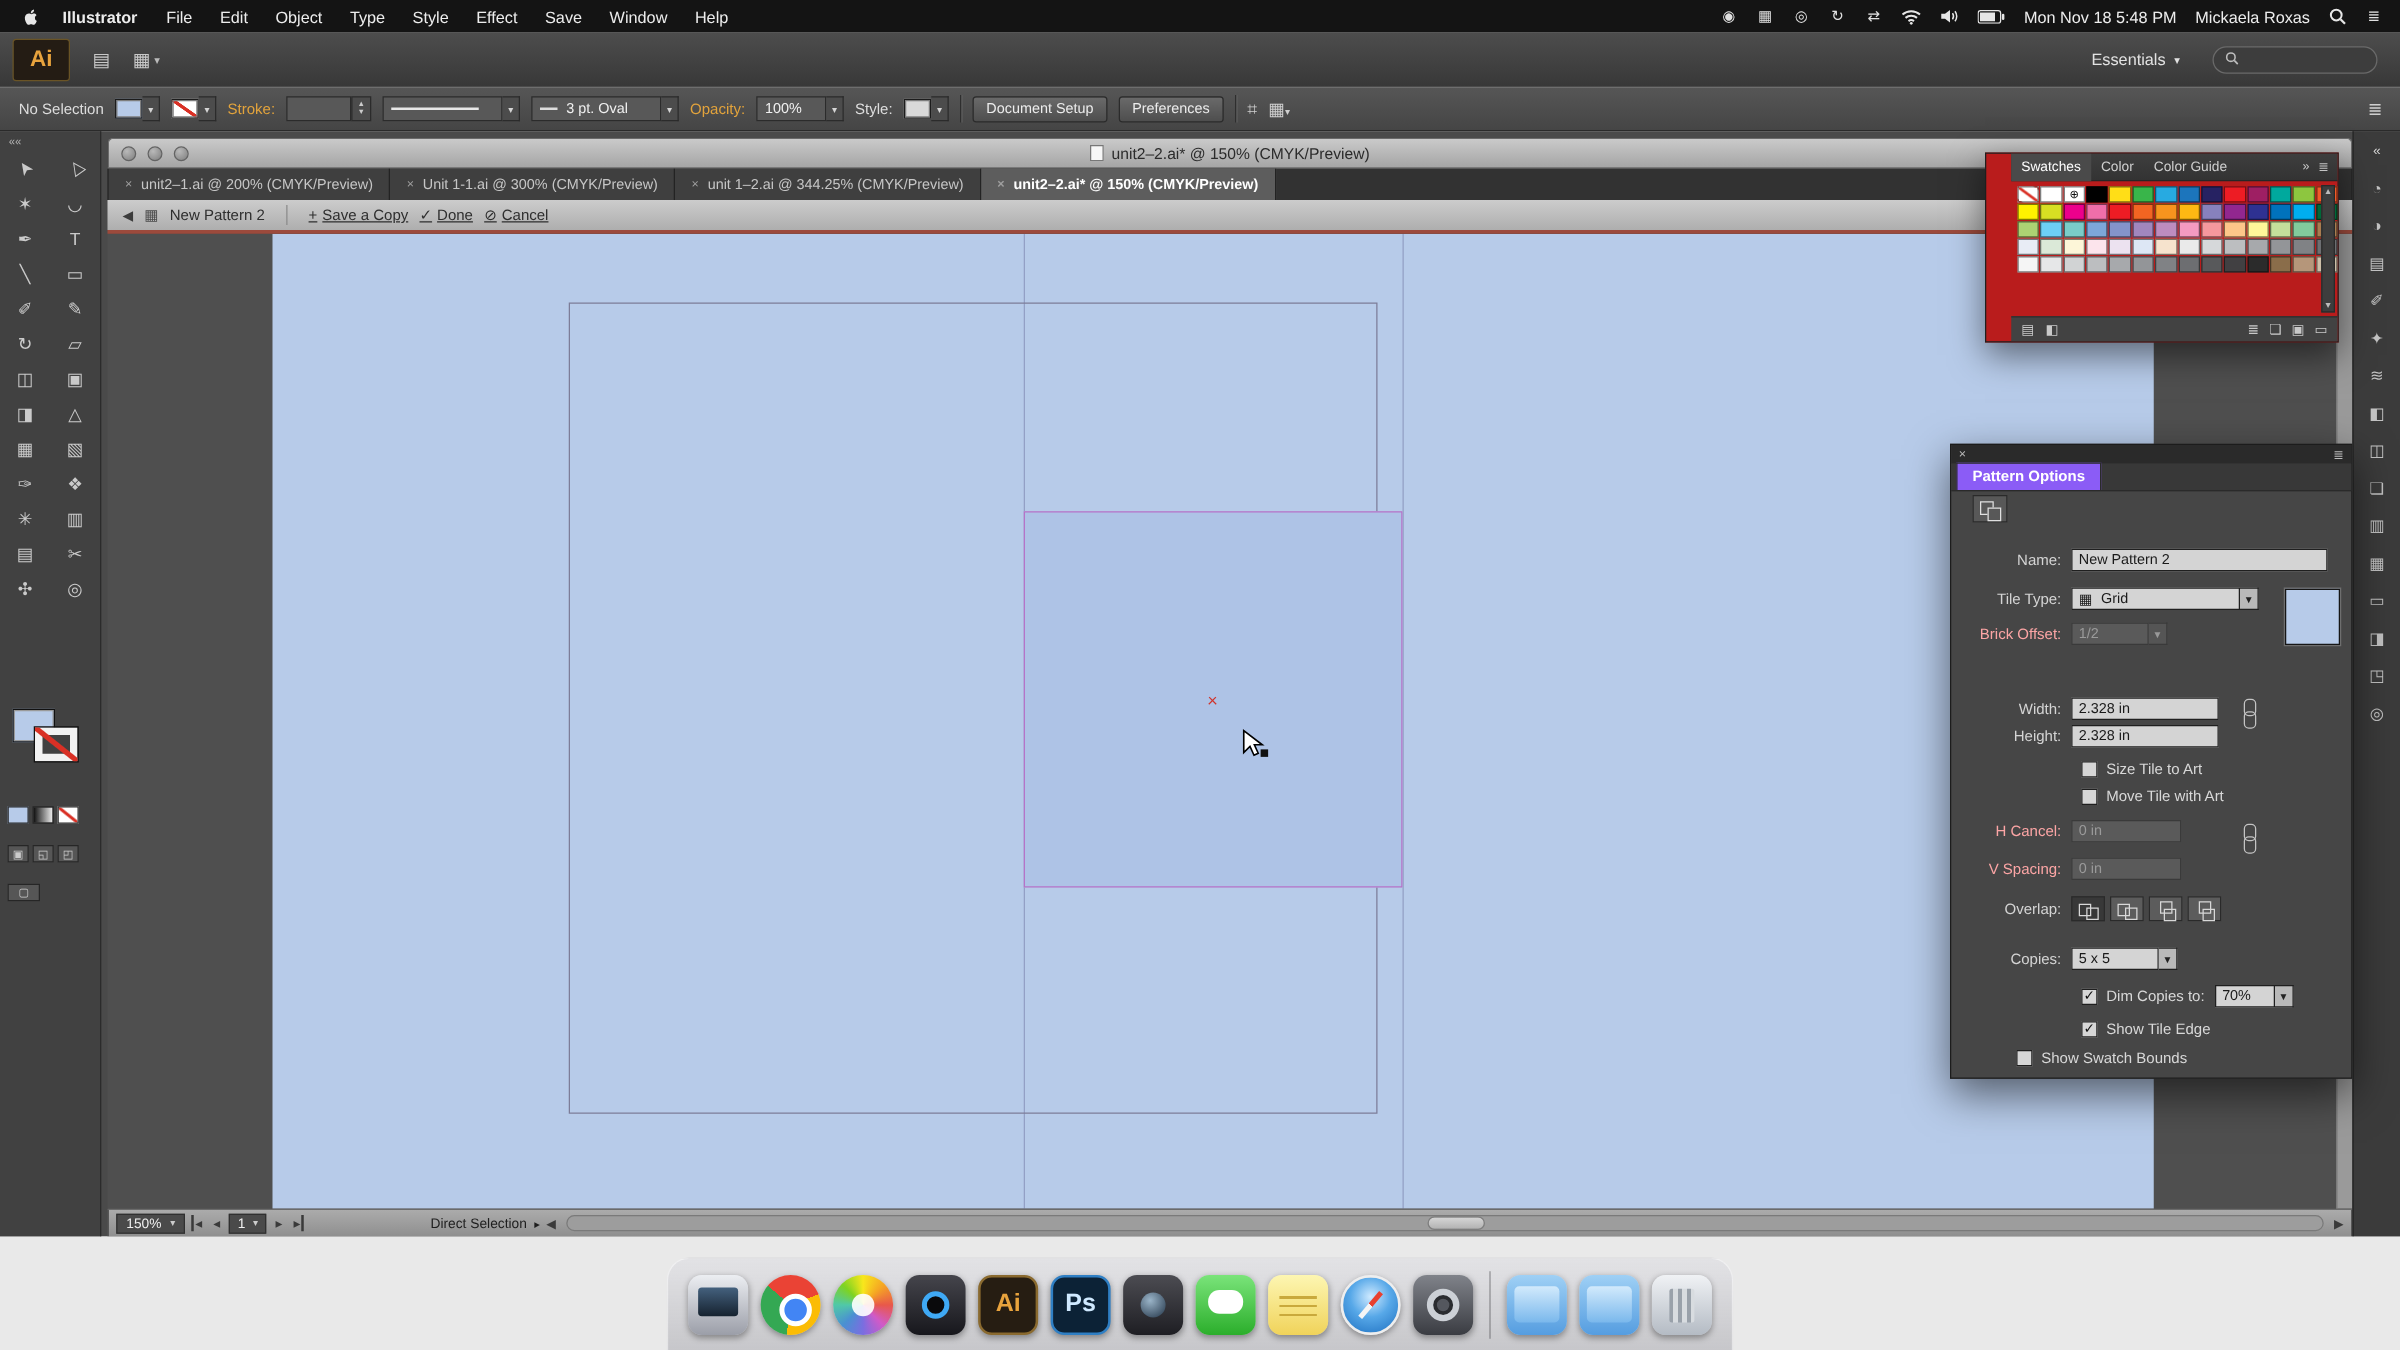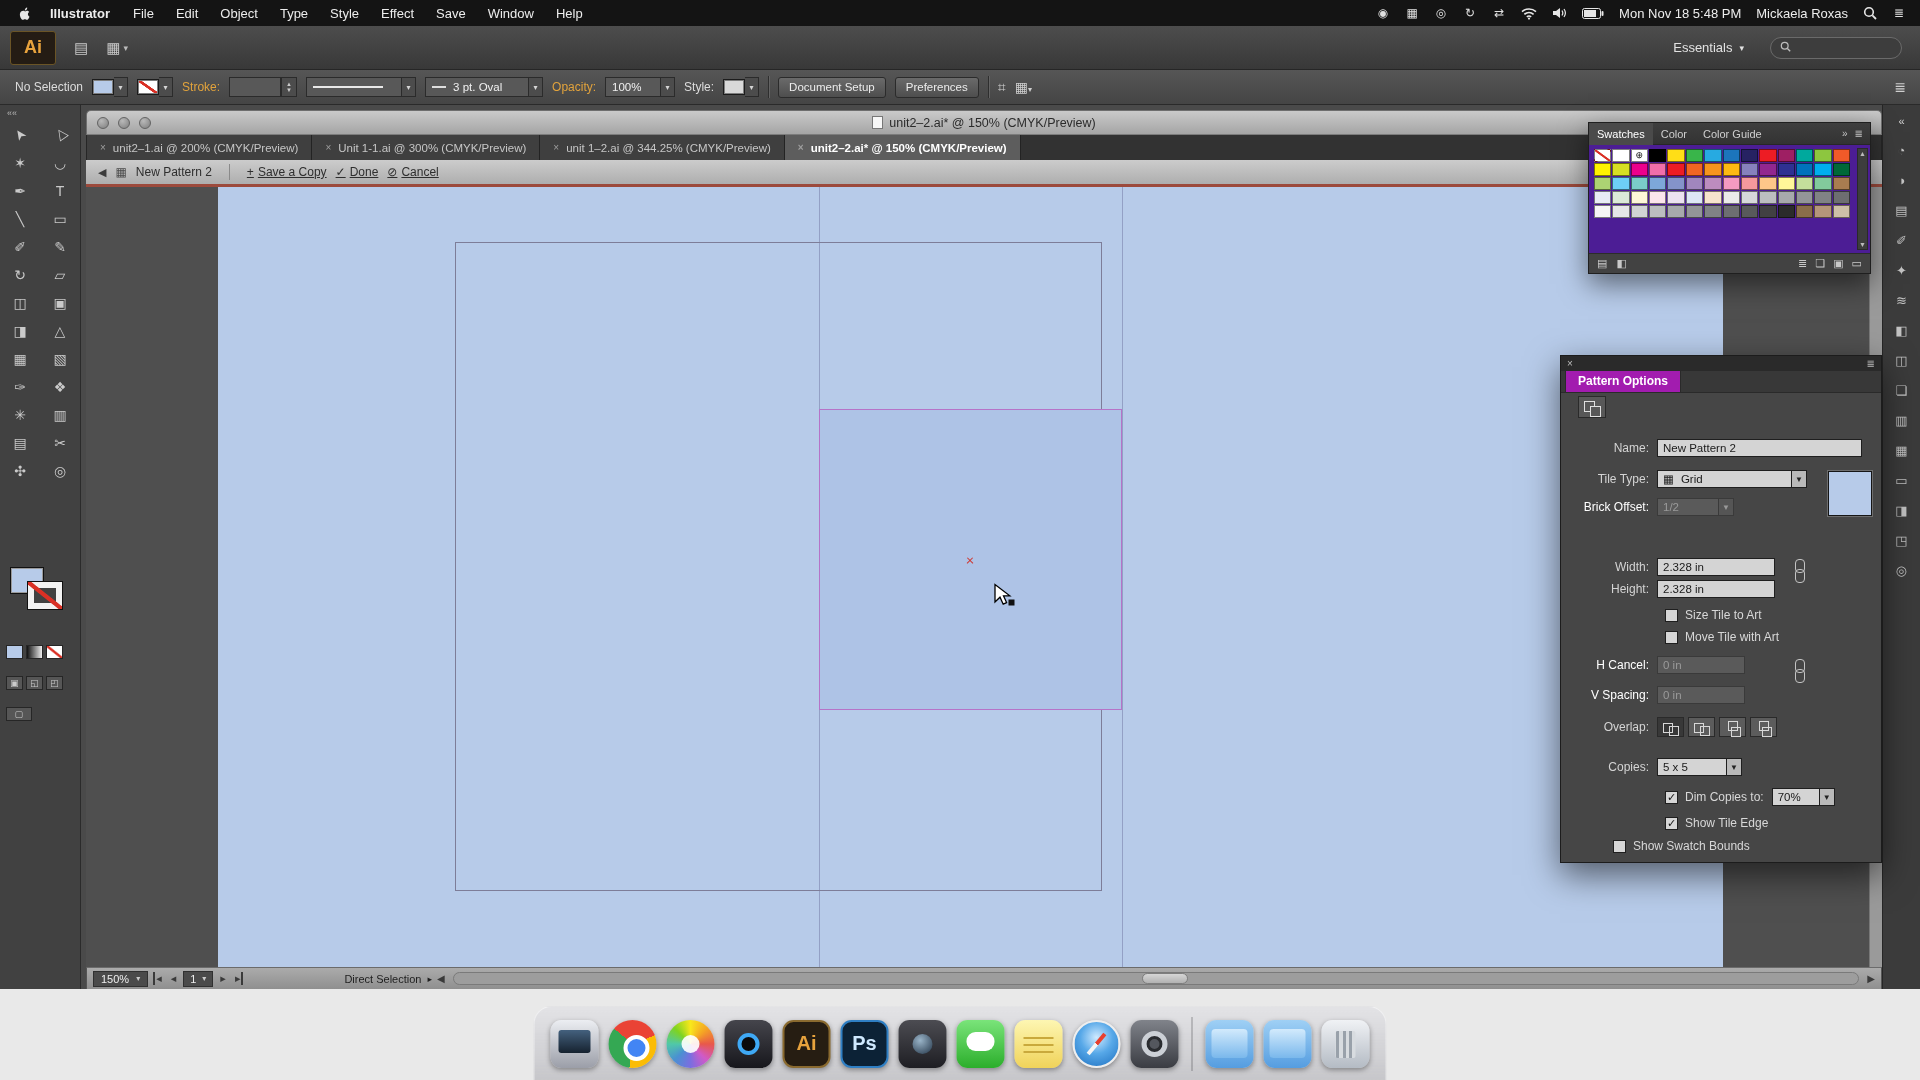--- a/index.html
+++ b/index.html
@@ -130,22 +130,22 @@
   .sb-arrow{color:#3a3a3a;font-size:10px;}
 
   
   .right-strip{position:absolute;right:0;top:105px;width:38px;height:884px;background:#3b3b3b;
     border-left:1px solid #262626;display:flex;flex-direction:column;align-items:center;
     padding-top:5px;gap:9px;z-index:7;}
   .strip-icon{width:24px;height:21px;color:#c2c2c2;font-size:13px;display:flex;align-items:center;justify-content:center;}
   .strip-icon:first-child{font-size:11px;color:#d5d5d5;}
 
   
-  .swatches-panel{position:absolute;left:1588px;top:122px;width:283px;height:152px;background:#4c1d95;
-    border:1px solid #1f1f1f;box-shadow:0 10px 26px rgba(0,0,0,.5);z-index:30;}
+  .swatches-panel{position:absolute;left:1588px;top:122px;width:283px;height:152px;background:#b91c1c;
+    border:1px solid #1f1f1f;box-shadow:0 10px 26px rgba(0,0,0,.5);z-index:30;padding-left:20px;}
   .sw-header{height:22px;background:linear-gradient(#3e3e3e,#333);display:flex;align-items:center;
     font-size:11px;color:#cfcfcf;border-bottom:1px solid #272727;}
   .sw-tab{padding:4px 8px;height:22px;display:flex;align-items:center;}
   .sw-tab.active{background:#4a4a4a;color:#fff;}
   .sw-hicons{margin-left:auto;display:flex;gap:7px;padding-right:7px;color:#c5c5c5;font-size:10px;}
   .sw-body{position:relative;height:108px;}
   .sw-grid{position:absolute;left:5px;top:4px;width:256px;display:grid;grid-template-columns:repeat(14,1fr);gap:1px;}
   .sw-cell{height:13px;border:1px solid rgba(0,0,0,.5);}
   .sw-none{background:#fff;background-image:linear-gradient(to top right,transparent 42%,#d93025 46%,#d93025 54%,transparent 58%);}
   .sw-reg{background:#fff;color:#111;font-size:9px;line-height:11px;text-align:center;}
@@ -154,29 +154,29 @@
   .sw-footer{height:20px;background:#424242;border-top:1px solid #2c2c2c;display:flex;align-items:center;
     gap:9px;padding:0 8px;color:#c9c9c9;font-size:11px;}
   .sw-footer .right{margin-left:auto;display:flex;gap:8px;}
 
   
   .po-panel{position:absolute;left:1560px;top:355px;width:322px;height:508px;background:#464646;
     border:1px solid #1c1c1c;box-shadow:0 12px 32px rgba(0,0,0,.55);z-index:25;font-size:12px;color:#d8d8d8;}
   .po-strip{height:15px;background:#2a2a2a;display:flex;align-items:center;padding:0 6px;color:#bbb;font-size:10px;}
   .po-strip .right{margin-left:auto;display:flex;gap:6px;}
   .po-titlerow{height:22px;background:#383838;border-bottom:1px solid #2a2a2a;display:flex;align-items:flex-end;}
-  .po-titletab{background:#a21caf;color:#fff;font-weight:bold;font-size:12px;padding:3px 12px 4px;border:1px solid #2a2a2a;border-bottom:none;margin-left:4px;}
+  .po-titletab{background:#8b5cf6;color:#fff;font-weight:bold;font-size:12px;padding:3px 12px 4px;border:1px solid #2a2a2a;border-bottom:none;margin-left:4px;}
   .po-body{position:absolute;left:0;top:37px;right:0;bottom:0;}
   .po-row{position:absolute;left:4px;right:0;height:20px;display:flex;align-items:center;}
   .po-label{width:92px;text-align:right;padding-right:8px;color:#d4d4d4;}
   .po-input{height:18px;background:#d4d4d4;border:1px solid #1f1f1f;color:#1a1a1a;
     display:flex;align-items:center;padding:0 5px;font-size:11.5px;}
   .po-dd{width:15px;height:18px;background:#b9b9b9;border:1px solid #1f1f1f;border-left:none;color:#222;
     font-size:8px;display:flex;align-items:center;justify-content:center;}
-  .dis .po-label{color:#ffffff;}
+  .dis .po-label{color:#fca5a5;}
   .dis .po-input{background:#5a5a5a;color:#9a9a9a;border-color:#3a3a3a;}
   .dis .po-dd{background:#555;color:#999;border-color:#3a3a3a;}
   .cb{width:13px;height:13px;background:#d6d6d6;border:1px solid #1f1f1f;color:#111;
     font-size:11px;line-height:11px;text-align:center;margin-right:7px;}
   .po-tool-btn{width:28px;height:22px;background:#585858;border:1px solid #2a2a2a;position:relative;margin-left:13px;}
   .po-tool-btn::before{content:"";position:absolute;left:5px;top:4px;width:9px;height:9px;border:1.5px solid #e0e0e0;}
   .po-tool-btn::after{content:"";position:absolute;left:11px;top:9px;width:9px;height:9px;border:1.5px solid #e0e0e0;background:#585858;}
   .po-preview{position:absolute;left:267px;top:78px;width:44px;height:45px;background:var(--canvas-blue);
     border:1px solid #161616;box-shadow:0 0 0 1px #6e6e6e;}
   .chain{position:absolute;width:12px;height:26px;}

